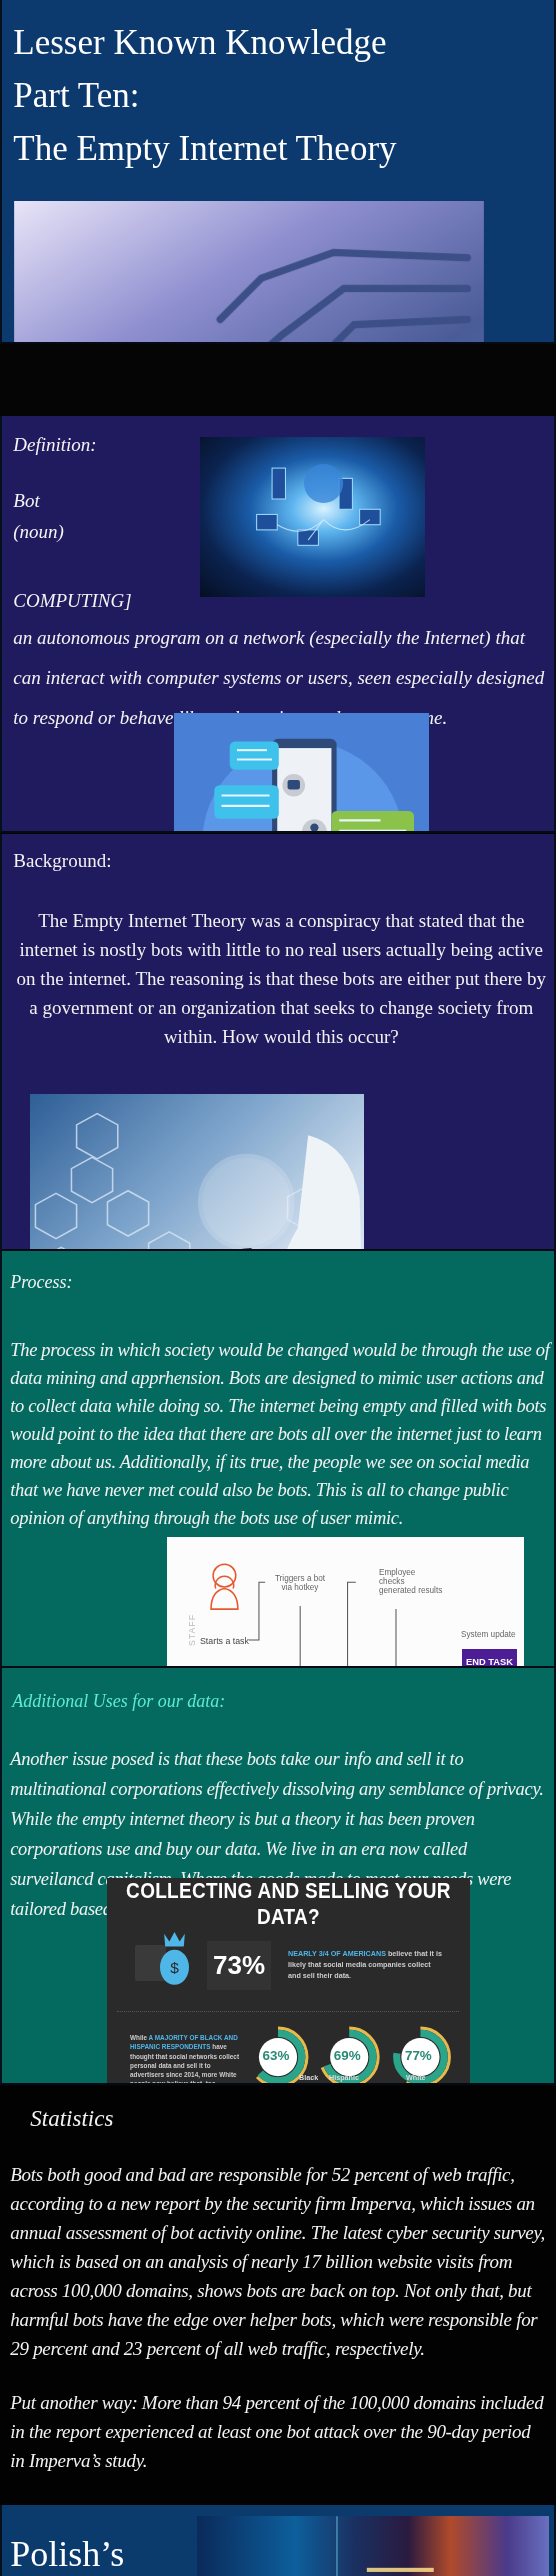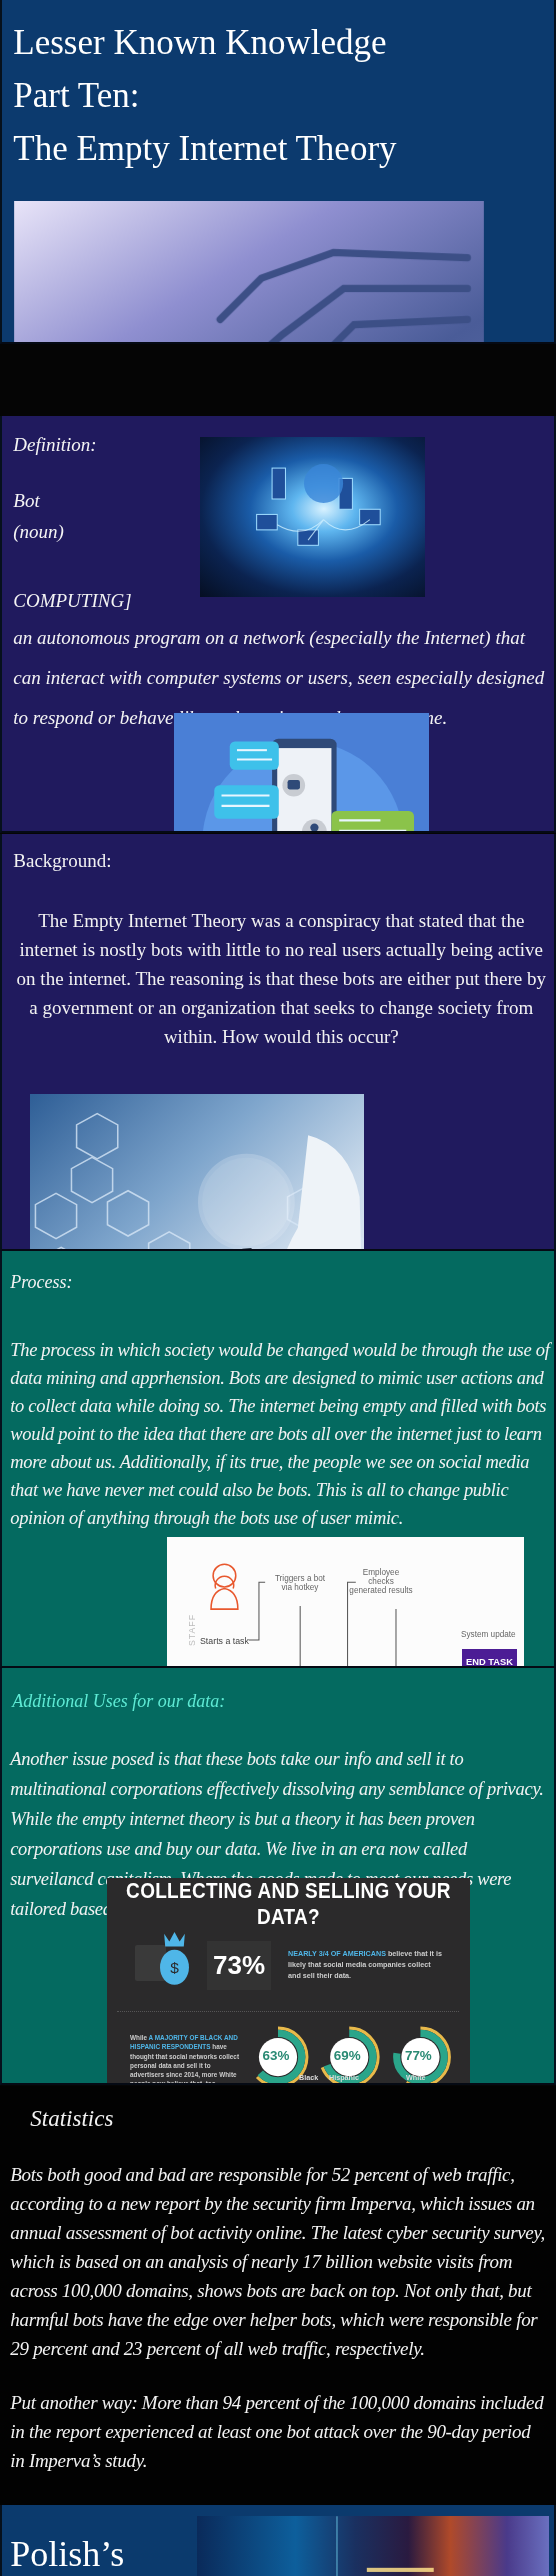--- a/index.html
+++ b/index.html
@@ -185,21 +185,21 @@
         <path d="M158 200 L 178 200 L 178 88 L 190 88"></path>
         <line x1="258" y1="134" x2="258" y2="364"></line>
         <path d="M330 390 L 350 390 L 350 88 L 366 88"></path>
         <line x1="444" y1="140" x2="444" y2="364"></line>
         <path d="M505 390 L 626 390 L 626 260"></path>
       </g>
       <line x1="30" y1="270" x2="560" y2="270" stroke="#ddd" stroke-width="2"></line>
     </svg>
     <div class="abs" style="left:33px;top:99px;font-size:8.8px;color:#444;">Starts a task</div>
     <div class="abs" style="left:107px;top:37px;width:52px;text-align:center;font-size:8.2px;">Triggers a bot via hotkey</div>
-    <div class="abs" style="left:182px;top:31px;width:64px;text-align:center;font-size:8.2px;">Employee checks generated results</div>
+    <div class="abs" style="left:212px;top:31px;width:64px;text-align:left;font-size:8.2px;">Employee checks generated results</div>
     <div class="abs" style="left:294px;top:93px;font-size:8.2px;">System update</div>
     <div class="abs" style="left:295px;top:112px;width:55px;height:27px;background:#4c1d95;color:#fff;font-weight:bold;font-size:9.3px;line-height:27px;text-align:center;">END TASK</div>
 
   </div>
 </section>
 
 <section class="panel p-uses">
   <div class="abs uses-label">Additional Uses for our data:</div>
   <div class="abs uses-body">Another issue posed is that these bots take our info and sell it to multinational corporations effectively dissolving any semblance of privacy. While the empty internet theory is but a theory it has been proven corporations use and buy our data. We live in an era now called surveilancd capitalism. Where the goods made to meet our needs were tailored based off data mining.</div>
   <div class="abs info-img">

